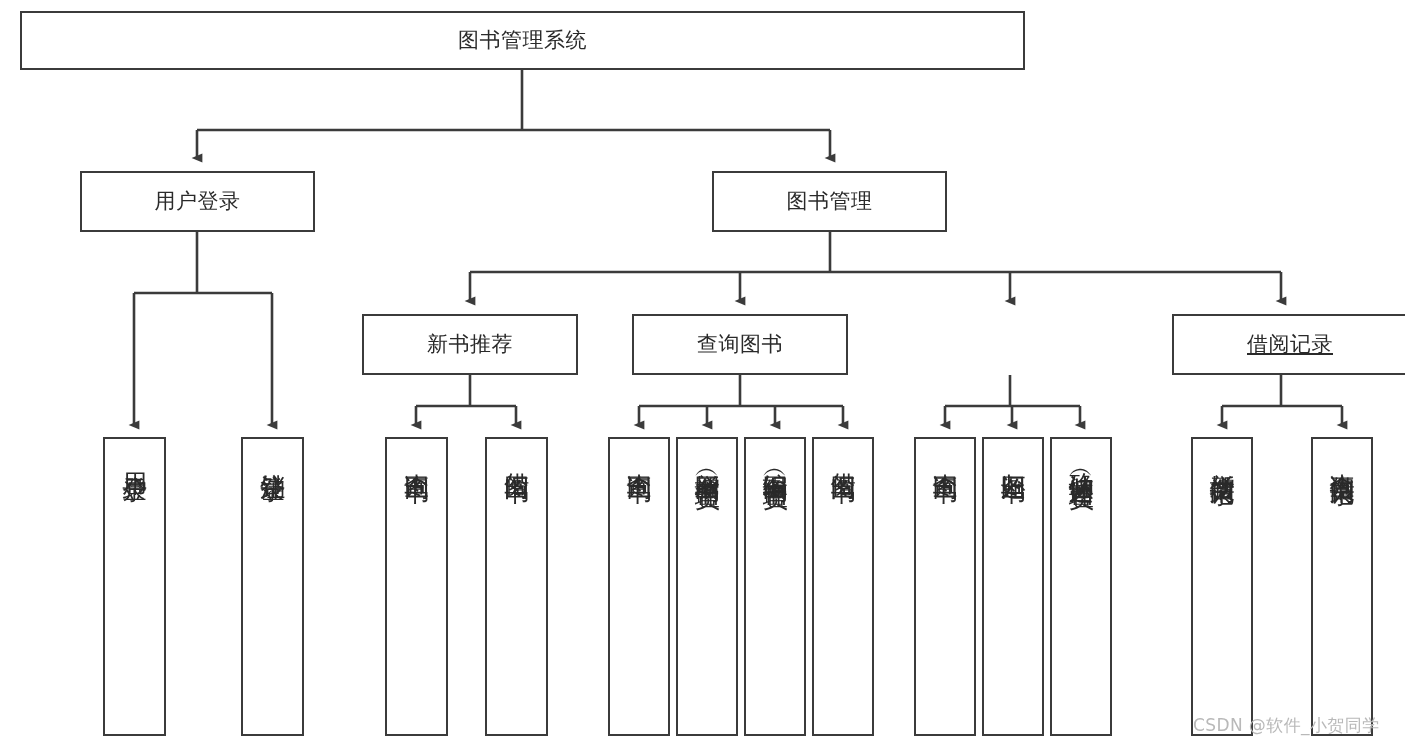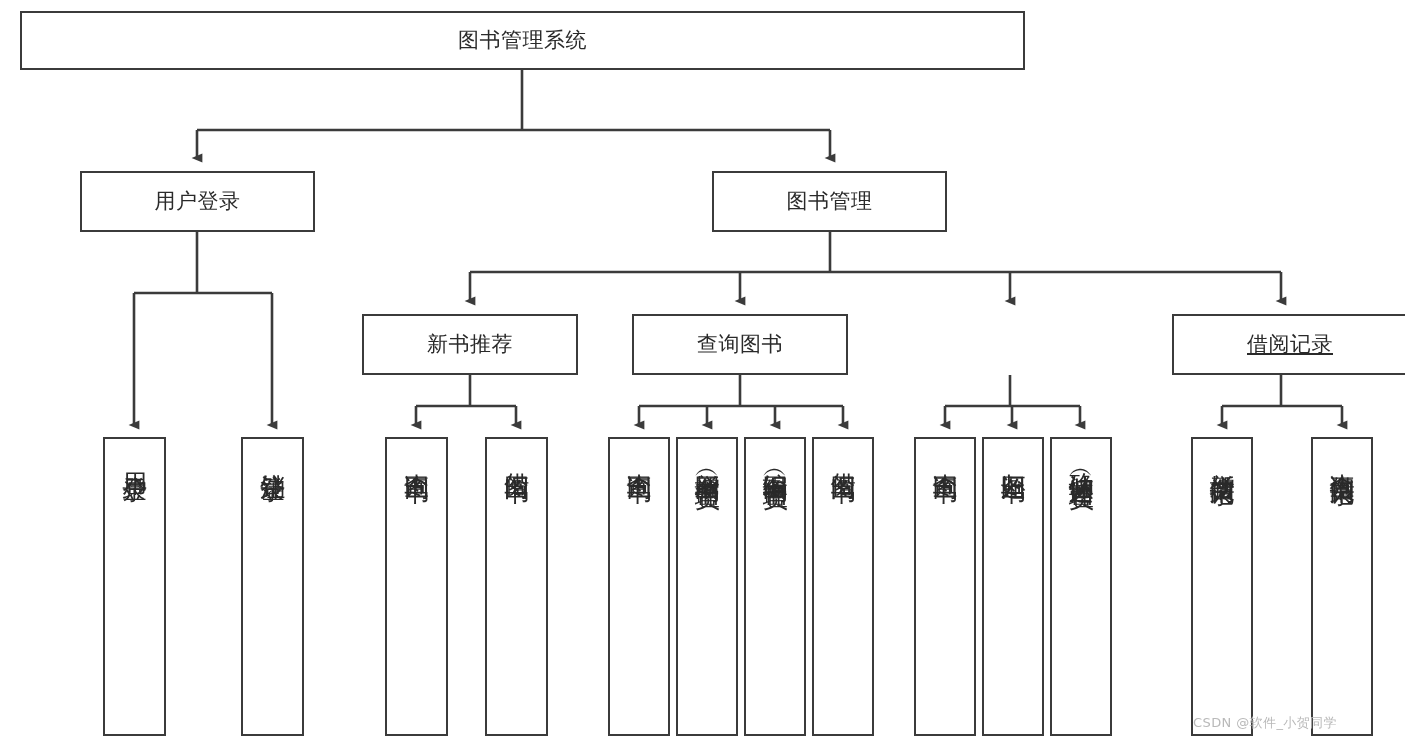--- a/index.html
+++ b/index.html
@@ -59,21 +59,21 @@
     font-size: 25px;
     line-height: 1.02;
     letter-spacing: 2px;
     white-space: nowrap;
     margin: 0 auto;
   }
   .watermark {
     position: absolute;
     left: 1193px;
     top: 714px;
-    font-size: 13px;
+    font-size: 17px;
     color: #b9b9b9;
     white-space: nowrap;
     z-index: 5;
     letter-spacing: 0.4px;
   }
 </style>
 </head>
 <body>
 
 <div id="canvas">

